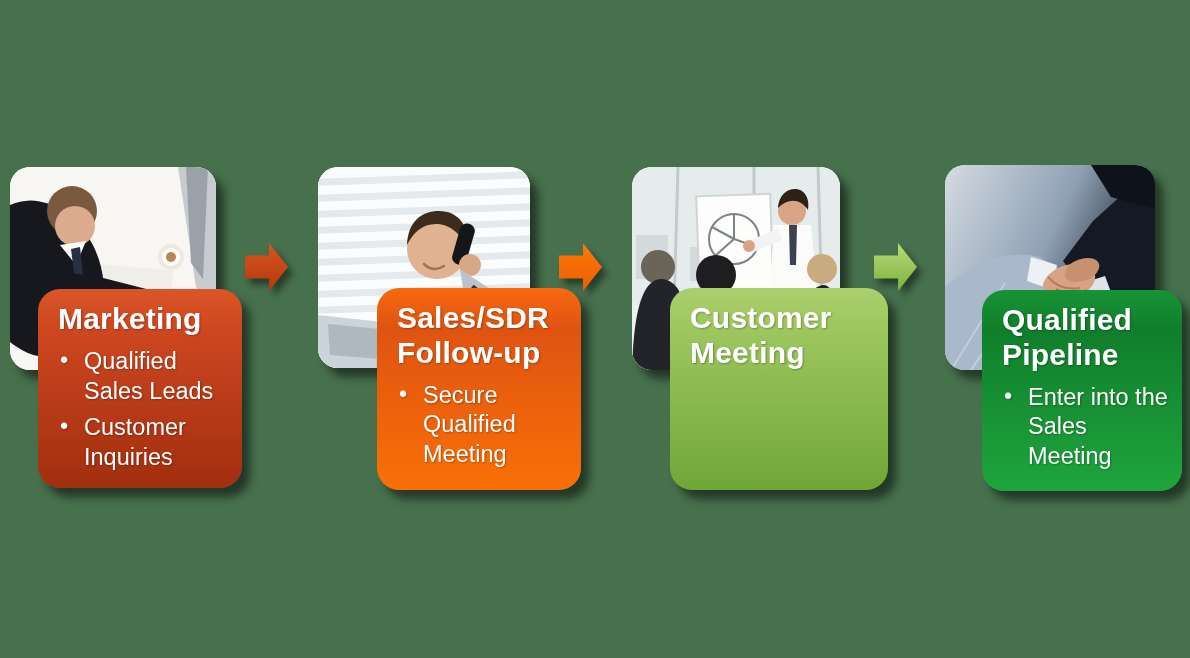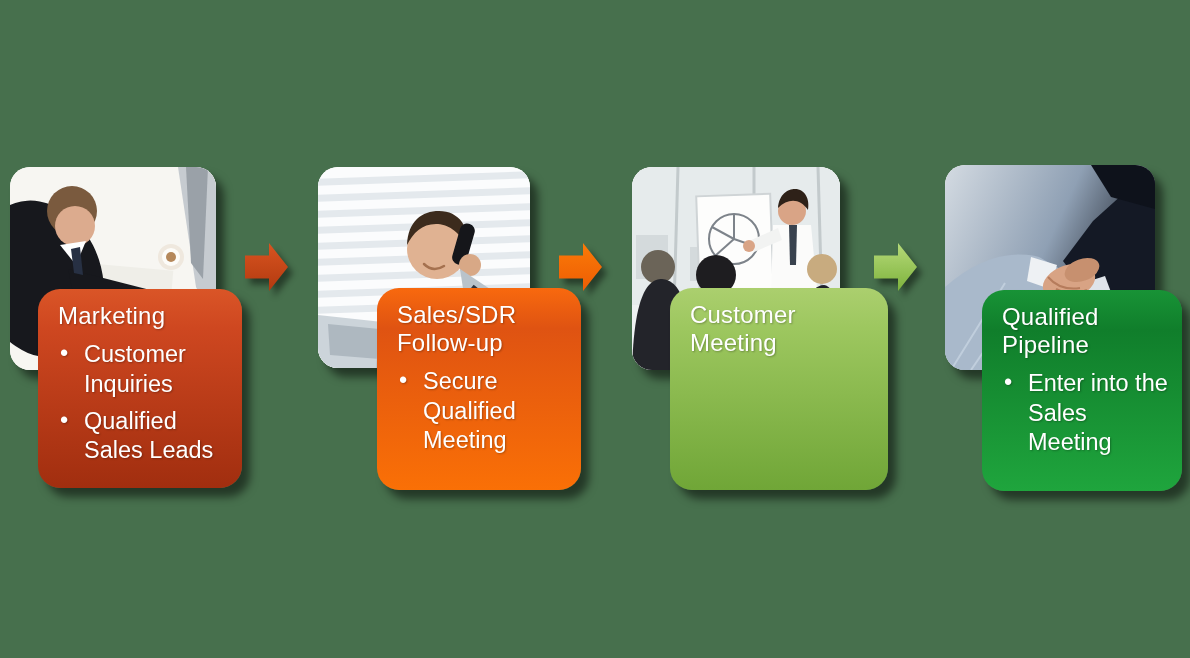--- a/index.html
+++ b/index.html
@@ -19,21 +19,21 @@
   .photo svg{display:block;width:100%;height:100%;}
 
   .card{
     position:absolute;z-index:2;box-sizing:border-box;
     border-radius:22px;color:#fff;
     padding:13px 14px 0 20px;
     box-shadow:8px 9px 9px rgba(0,0,0,.5);
     text-shadow:1px 1px 2px rgba(0,0,0,.28);
   }
   .card-title{
-    margin:0 0 10px 0;font-size:24px;line-height:1.16;font-weight:400;
+    margin:0 0 10px 0;font-size:30px;line-height:1.16;font-weight:700;
     letter-spacing:.2px;
   }
   .bullets{list-style:none;margin:0;padding:0;}
   .bullet{
     position:relative;padding-left:26px;margin:0 0 7px 0;
     font-size:23.5px;line-height:1.27;
   }
   .bullet::before{
     content:"\2022";position:absolute;left:2px;top:-1px;
   }
@@ -81,22 +81,22 @@
       <circle cx="62" cy="44" r="25" fill="#7a5a3e"></circle>
       <circle cx="65" cy="59" r="20" fill="#dcab8e"></circle>
       <polygon points="50,78 76,74 66,98" fill="#ffffff"></polygon>
       <polygon points="61,82 70,80 73,108 64,106" fill="#273043"></polygon>
     </svg>
   </figure>
 
   <section class="card c0" style="background: linear-gradient(rgb(218, 85, 39) 0%, rgb(206, 71, 32) 20%, rgb(161, 46, 15) 100%);">
     <h2 class="card-title">Marketing</h2>
     <ul class="bullets">
+      <li class="bullet"><span>Qualified Sales Leads</span></li>
       <li class="bullet"><span>Customer Inquiries</span></li>
-      <li class="bullet"><span>Qualified Sales Leads</span></li>
     </ul>
   </section>
 
   <div class="arrow a0" style="--a1: #D95420; --a2: #B23A10;">
     <svg viewBox="0 0 44 50">
       <defs>
         <linearGradient id="ag0" x1="0" y1="0" x2="0" y2="1">
           <stop offset="0" style="stop-color:var(--a1,#D95420)"></stop>
           <stop offset="1" style="stop-color:var(--a2,#B23A10)"></stop>
         </linearGradient>

